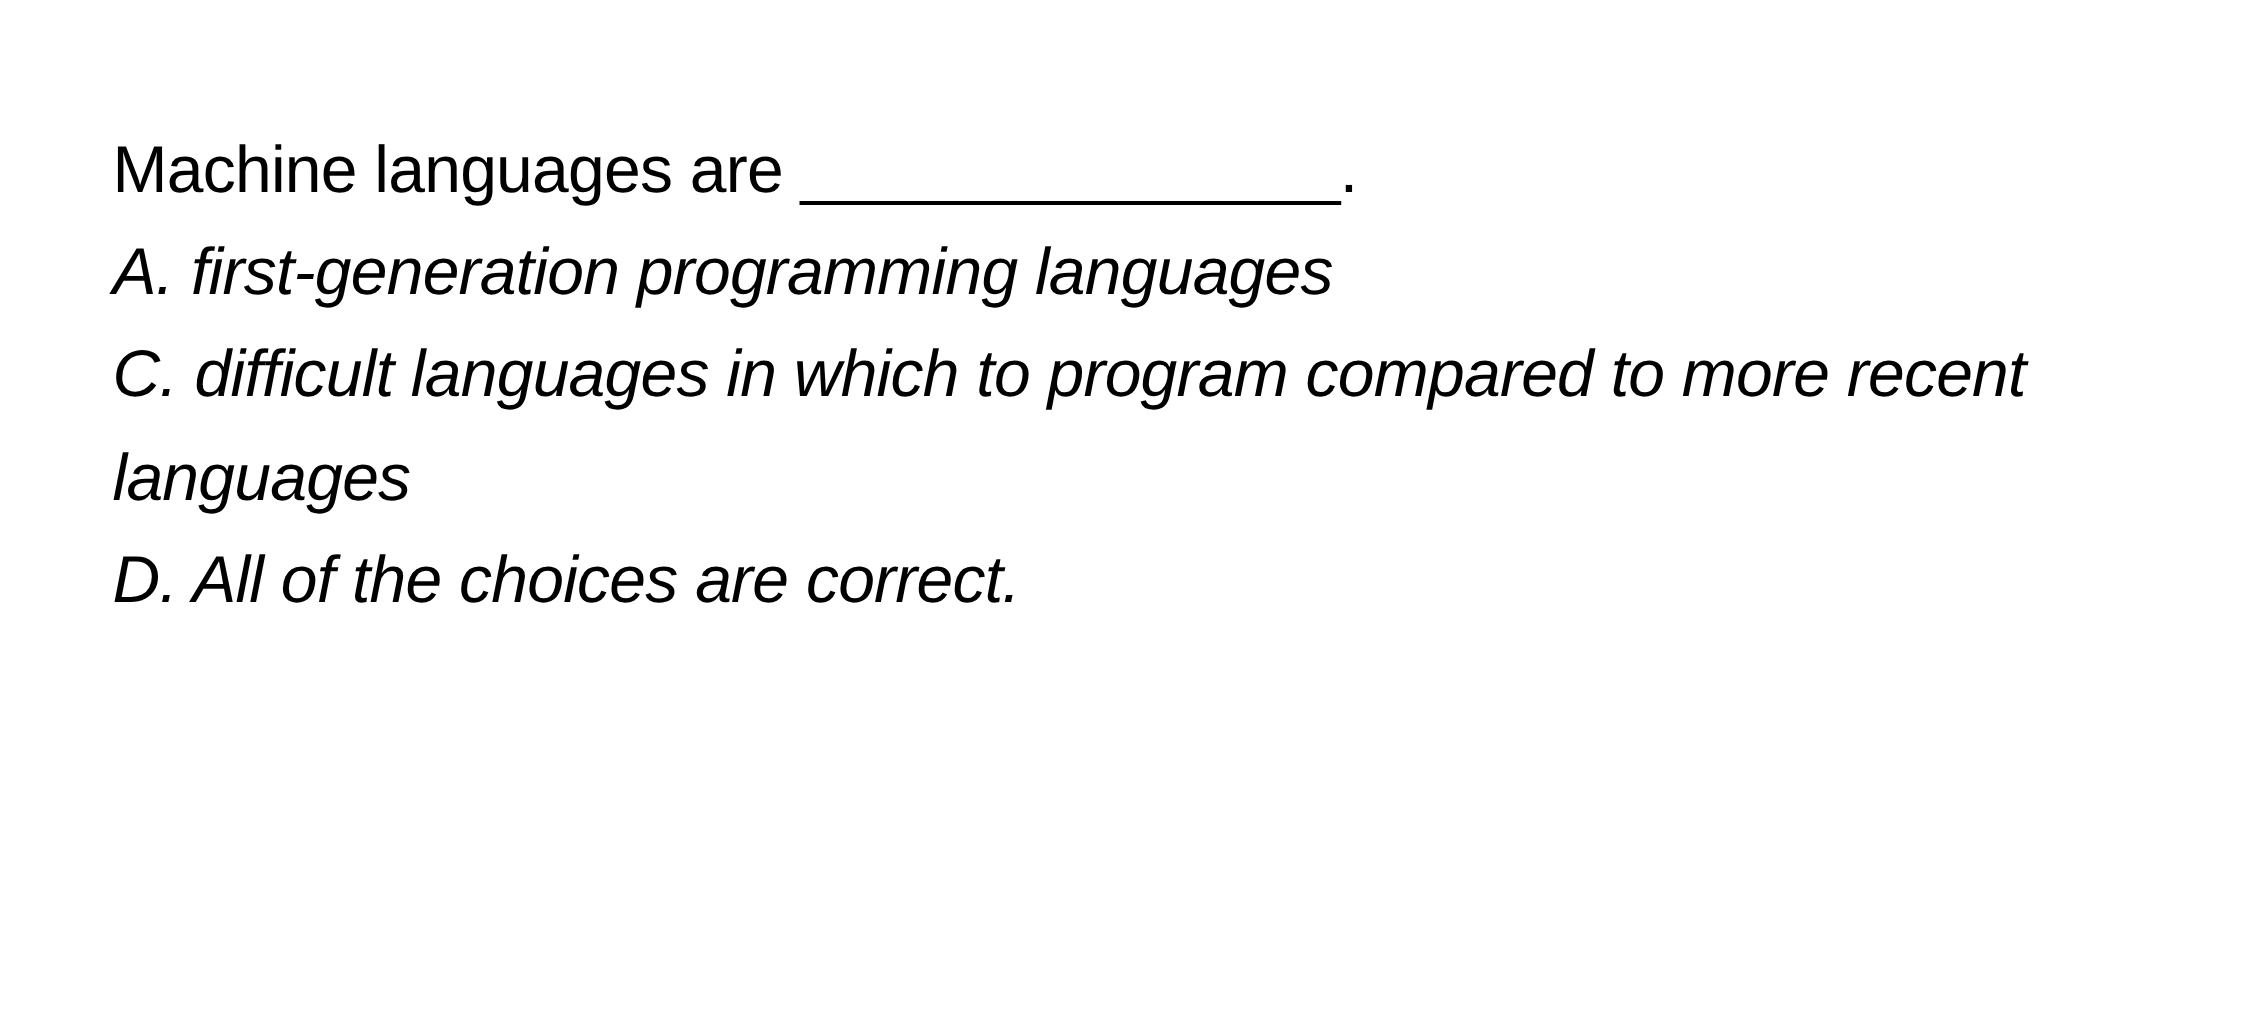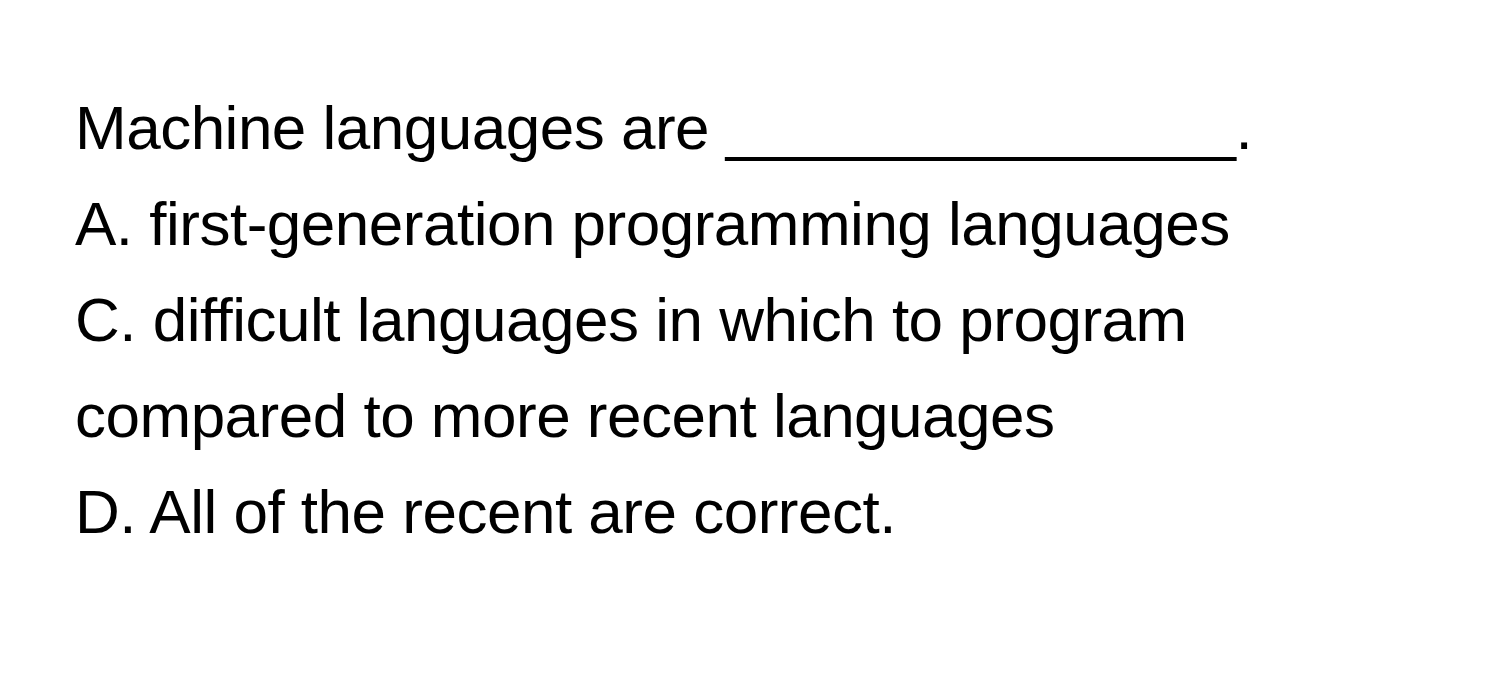--- a/index.html
+++ b/index.html
@@ -9,41 +9,42 @@
     }
     body {
       width: 1500px;
       height: 688px;
       background: #ffffff;
       font-family: -apple-system, BlinkMacSystemFont, "Segoe UI", Helvetica, Arial, sans-serif;
       color: #000000;
       padding: 80px 75px;
     }
     .question-container {
-      font-size: 62px;
+      font-size: 44px;
       line-height: 1.55;
       letter-spacing: -0.5px;
     }
     .question-stem {
       margin-bottom: 0;
     }
     .option {
       margin-bottom: 0;
+      font-style: italic;
     }
   </style>
 </head>
 <body>
 
 <div class="question-container">
   <div class="question-stem">Machine languages are _______________.</div>
   <div class="option">
     <span>A.</span>
     <span>first-generation programming languages</span>
   </div>
   <div class="option">
     <span>C.</span>
     <span>difficult languages in which to program compared to more recent languages</span>
   </div>
   <div class="option">
     <span>D.</span>
-    <span>All of the recent are correct.</span>
+    <span>All of the choices are correct.</span>
   </div>
 </div>
 
 </body></html>

